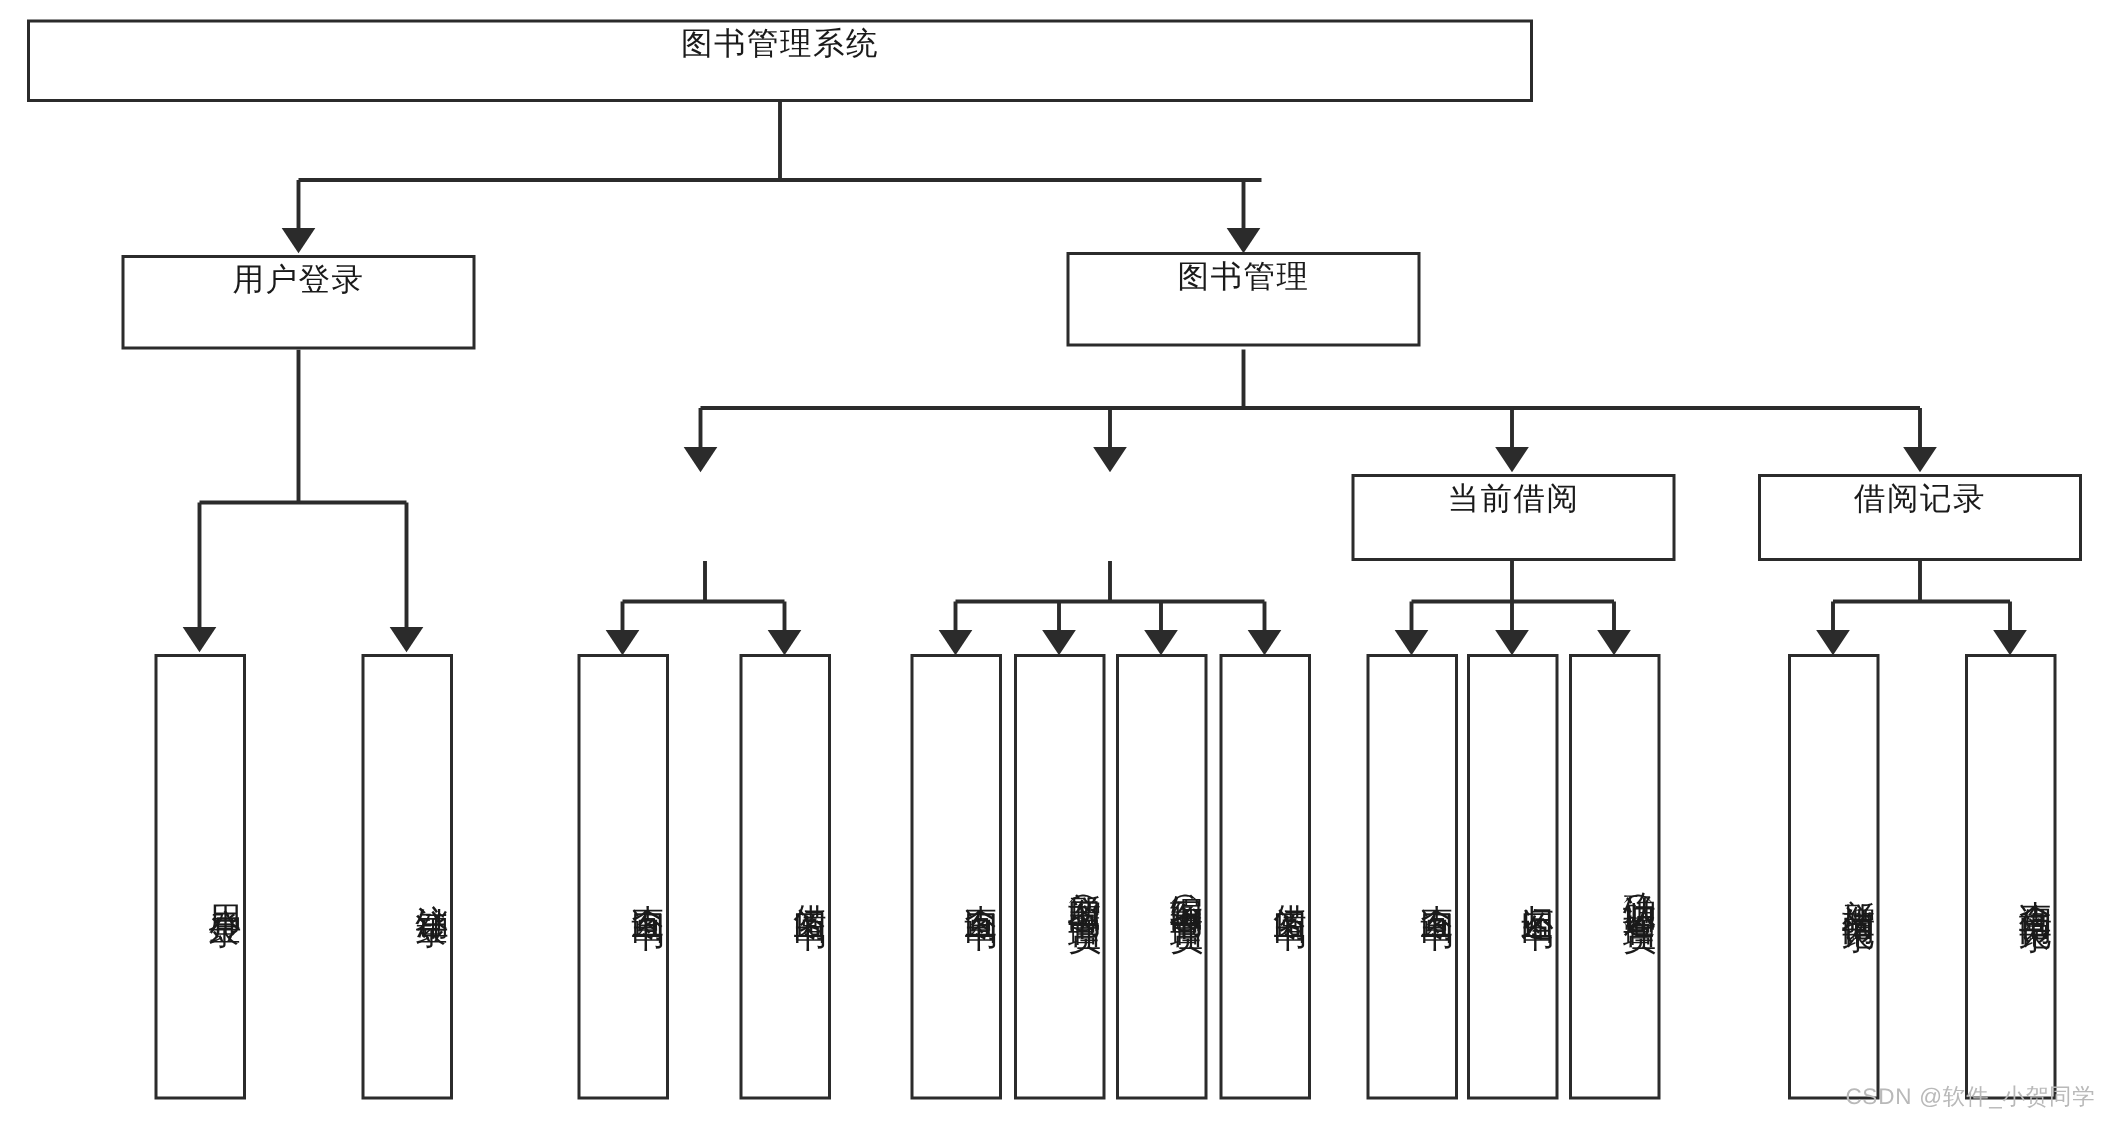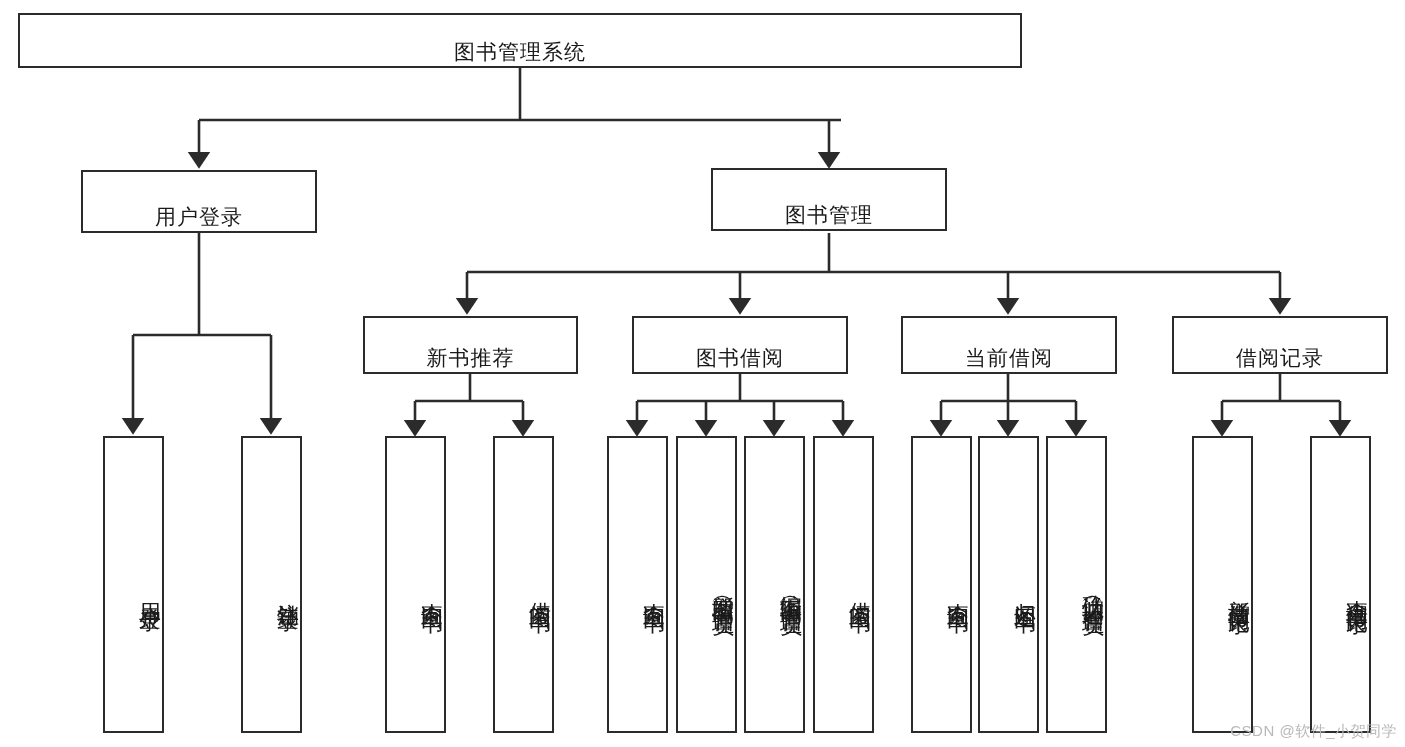--- a/index.html
+++ b/index.html
@@ -23,21 +23,21 @@
     top: 0;
     width: 1405px;
     height: 747px;
   }
   .node {
     position: absolute;
     box-sizing: border-box;
     border: 2.5px solid #2b2b2b;
     background: #ffffff;
     display: flex;
-    align-items: flex-end;
+    align-items: flex-start;
     justify-content: center;
     color: #1a1a1a;
   }
   .node.h {
     font-size: 21px;
     letter-spacing: 1px;
   }
   .node.v {
     writing-mode: vertical-rl;
     text-orientation: upright;
@@ -123,26 +123,20 @@
     <span>图书管理系统</span>
   </div>
 
   <div class="node h" style="left:81px; top:170px; width:236px; height:63px;">
     <span>用户登录</span>
   </div>
   <div class="node h" style="left:711px; top:168px; width:236px; height:63px;">
     <span>图书管理</span>
   </div>
 
-  <div class="node h" style="left:363px; top:316px; width:215px; height:58px;">
-    <span>新书推荐</span>
-  </div>
-  <div class="node h" style="left:632px; top:316px; width:216px; height:58px;">
-    <span>图书借阅</span>
-  </div>
   <div class="node h" style="left:901px; top:316px; width:216px; height:58px;">
     <span>当前借阅</span>
   </div>
   <div class="node h" style="left:1172px; top:316px; width:216px; height:58px;">
     <span>借阅记录</span>
   </div>
 
   <div class="node v" style="left:103px; top:436px; width:61px; height:297px;">
     <span class="vtext">用户登录</span>
   </div>

